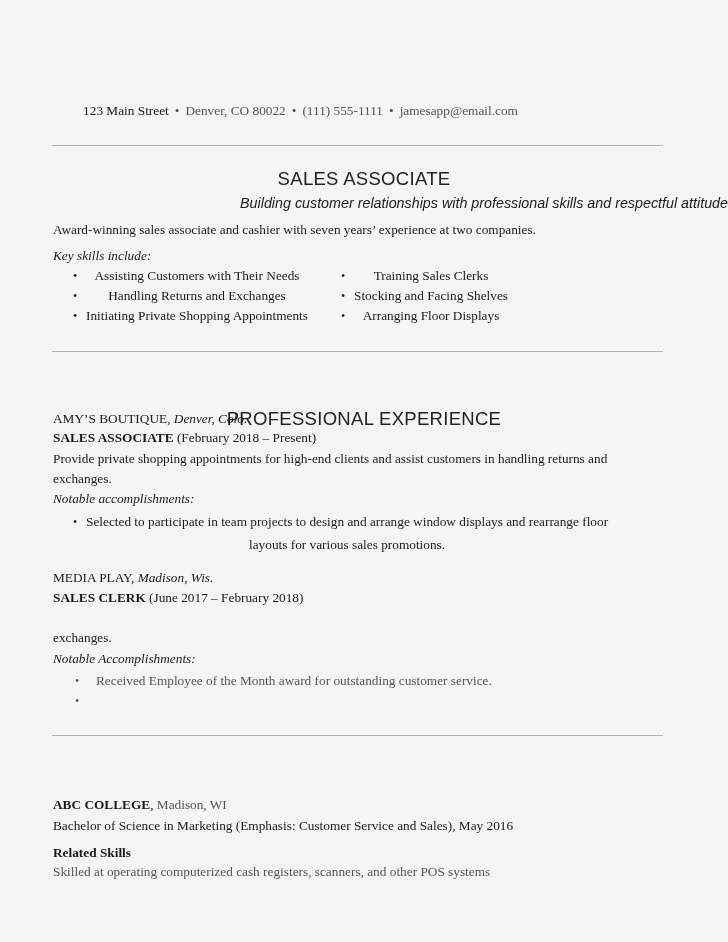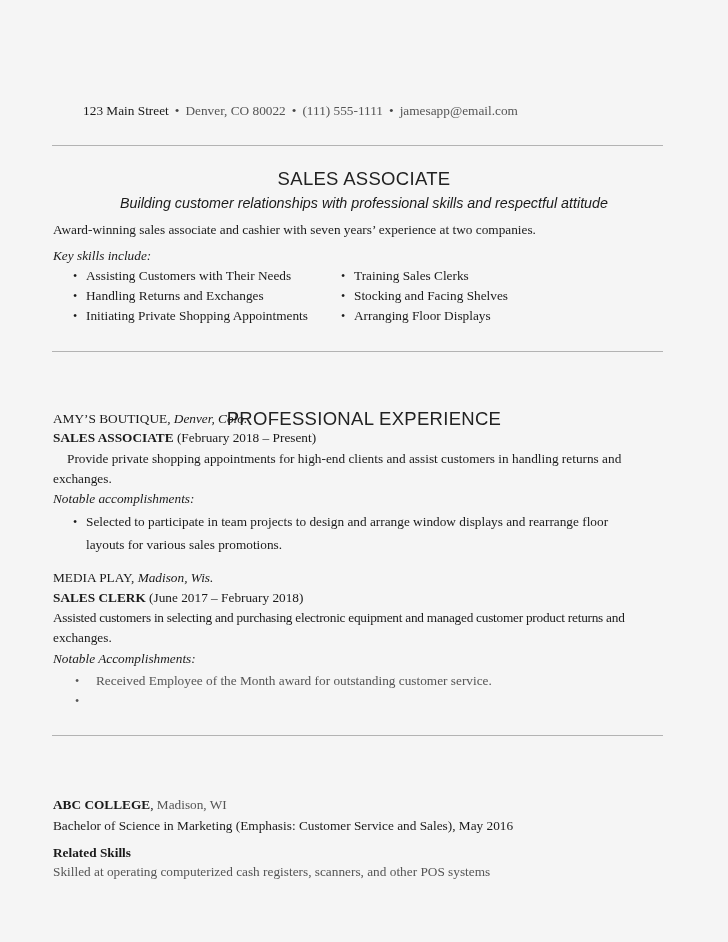--- a/index.html
+++ b/index.html
@@ -6,28 +6,28 @@
     body {
       width: 728px; height: 942px; overflow: hidden;
       background: #f5f5f5;
       font-family: "Liberation Serif", serif;
       color: #1a1a1a;
       position: relative;
     }
     .page { position: absolute; left: 0; top: 0; width: 728px; height: 942px; }
     .abs { position: absolute; white-space: nowrap; }
     .sans { font-family: "Liberation Sans", sans-serif; }
-    .serif { font-family: "Liberation Serif", serif; font-size: 13.3px; }
+    .serif { font-family: "Liberation Serif", serif; font-size: 13.3px; text-align: center; }
     .name { left: 0; width: 728px; top: 58px; text-align: center; font-size: 29px; color: #1e1e1e; letter-spacing: 0.2px; }
     .contact { left: 0; width: 601px; top: 103px; text-align: center; font-size: 13.3px; color: #555; }
     .contact .street { color: #1a1a1a; }
     .contact .dot { color: #444; margin: 0 6px; }
     .rule { position: absolute; left: 52px; width: 611px; height: 0; border-top: 1.5px solid #b3b3b3; }
     .sec-title { left: 0; width: 728px; text-align: center; font-size: 18.5px; color: #222; letter-spacing: 0.3px; }
-    .tagline { left: 0; width: 728px; top: 195px; text-align: center; font-size: 14.3px; font-style: italic; color: #1a1a1a; }
+    .tagline { left: 0; width: 728px; top: 195px; text-align: right; font-size: 14.3px; font-style: italic; color: #1a1a1a; }
     .italic { font-style: italic; }
     .bold { font-weight: bold; }
     .gray { color: #555; }
     .bullet-list { position: absolute; margin: 0; padding: 0; list-style: none; }
     .bullet-list li { position: relative; height: 20px; line-height: 20px; font-size: 13.3px; white-space: nowrap; }
     .bullet-list li .b { position: absolute; left: -13px; top: 0; font-size: 12px; }
     .justify { text-align: justify; text-align-last: left; white-space: normal; }
   </style>
 </head>
 <body>
@@ -59,37 +59,36 @@
   <div class="rule" style="top:351px;"></div>
 
   <div class="abs sans sec-title" style="top:373px;margin-top:35px;">PROFESSIONAL EXPERIENCE</div>
 
   <div class="abs serif" style="left:53px; top:411px;">
     <span>AMY’S BOUTIQUE</span>, <span class="italic">Denver, Colo.</span>
   </div>
   <div class="abs serif" style="left:53px; top:430px;">
     <span class="bold">SALES ASSOCIATE</span> <span>(February 2018 – Present)</span>
   </div>
-  <div class="abs serif justify" style="left:53px; top:451px; width:610px;margin-left:14px;">
+  <div class="abs serif justify" style="left:53px; top:451px; width:610px;">
     <span>Provide private shopping appointments for high-end clients and assist customers in handling returns and</span>
   </div>
   <div class="abs serif" style="left:53px; top:471px;">exchanges.</div>
   <div class="abs serif italic" style="left:53px; top:491px;">Notable accomplishments:</div>
   <ul class="bullet-list serif" style="left:86px; top:512px;">
     <li><span class="b">•</span><span>Selected to participate in team projects to design and arrange window displays and rearrange floor</span></li>
     <li style="margin-top:3px;"><span>layouts for various sales promotions.</span></li>
   </ul>
 
   <div class="abs serif" style="left:53px; top:570px;">
     <span>MEDIA PLAY</span>, <span class="italic">Madison, Wis.</span>
   </div>
   <div class="abs serif" style="left:53px; top:590px;">
     <span class="bold">SALES CLERK</span> <span>(June 2017 – February 2018)</span>
   </div>
-  <div class="abs serif" style="left:53px; top:610px; letter-spacing:-0.25px;">Assisted customers in selecting and purchasing electronic equipment and managed customer product returns and</div>
   <div class="abs serif" style="left:53px; top:630px;">exchanges.</div>
   <div class="abs serif italic" style="left:53px; top:651px;">Notable Accomplishments:</div>
   <ul class="bullet-list serif gray" style="left:96px; top:671px;">
     <li><span class="b" style="left:-21px;">•</span><span>Received Employee of the Month award for outstanding customer service.</span></li>
     <li><span class="b" style="left:-21px;">•</span></li>
   </ul>
 
   <div class="rule" style="top:735px;"></div>
 
   <div class="abs serif" style="left:53px; top:797px;">

